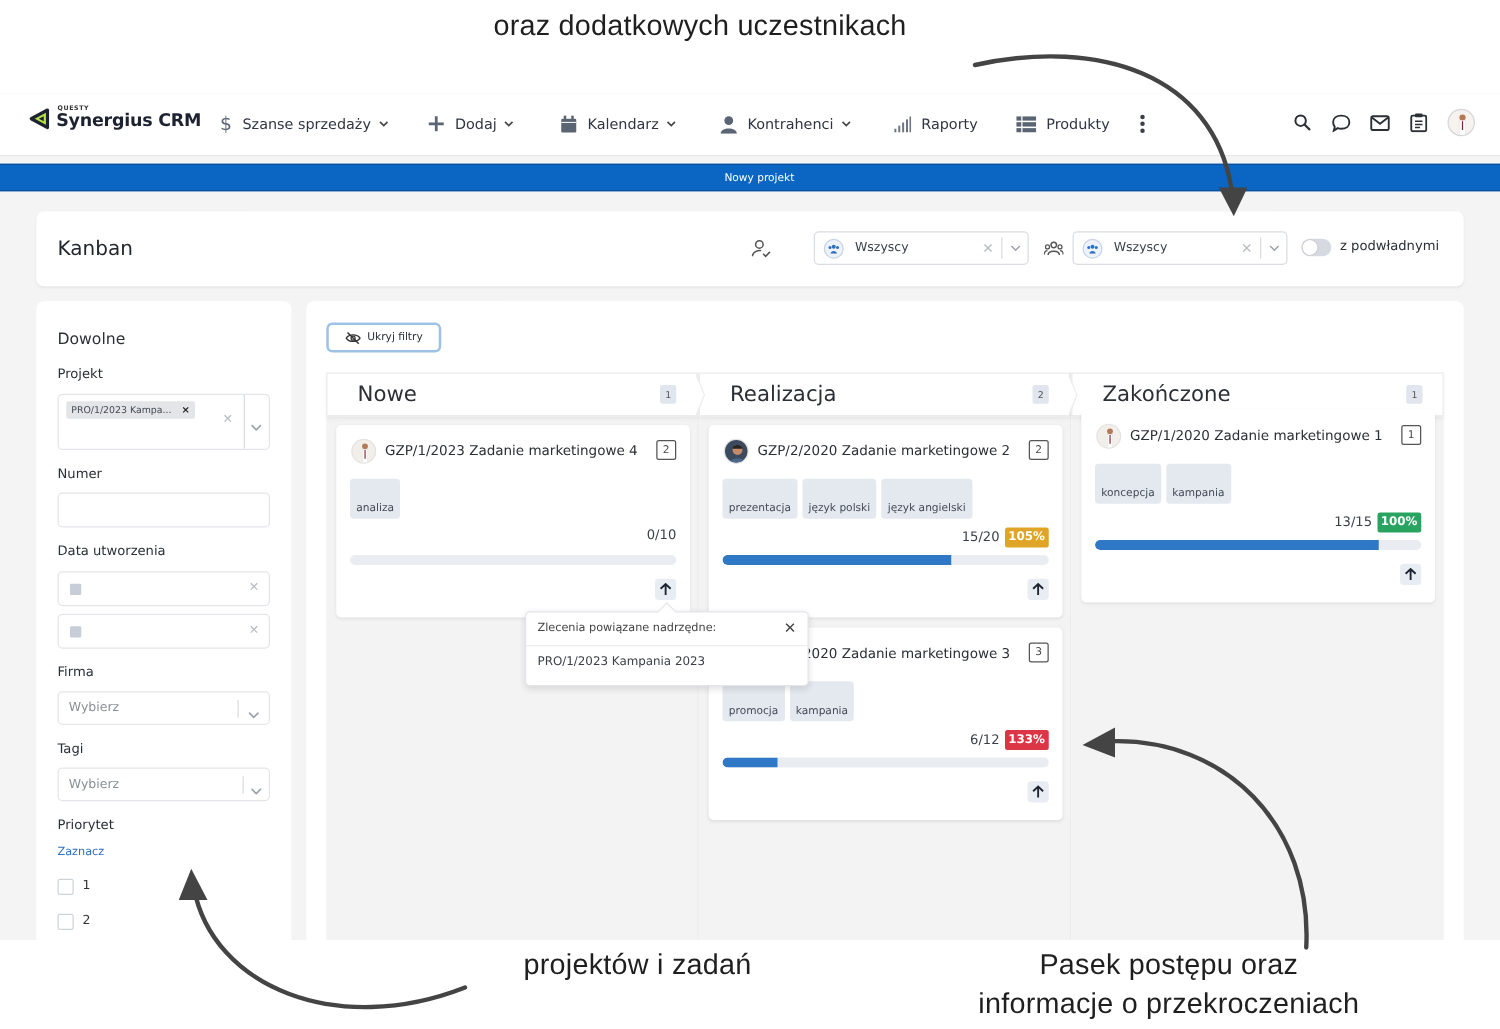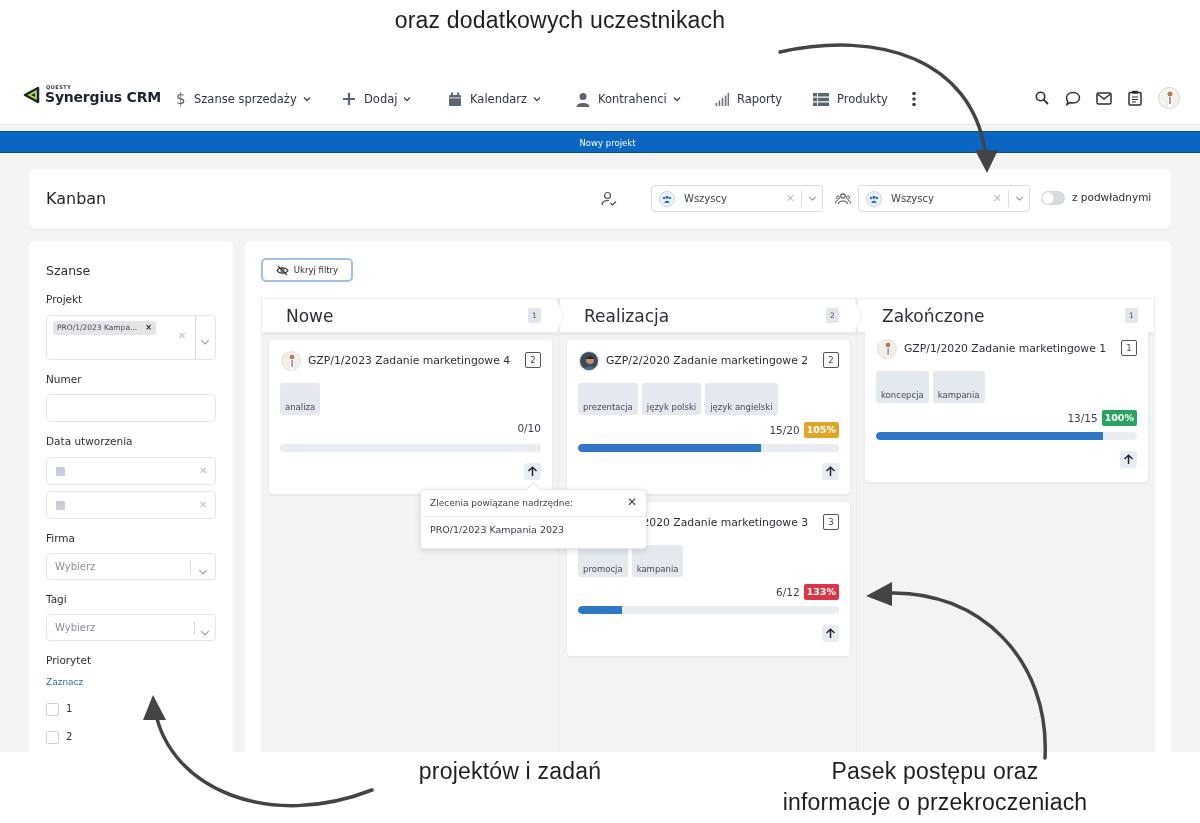--- a/index.html
+++ b/index.html
@@ -272,21 +272,21 @@
             <path d="M1 2.5 L4 5.5 L7 2.5" stroke="#9aa0a8" stroke-width="1" fill="none"></path>
           </svg>
         </span>
     </div>
 
     <div class="toggle"></div>
     <div class="toggle-label">z podwładnymi</div>
   </div>
 
   <div class="filters">
-    <div class="f-title">Szanse</div>
+    <div class="f-title">Dowolne</div>
 
     <div class="f-label" style="top:52px;">Projekt</div>
     <div class="f-box" style="top:74px; height:45px;">
       <div class="chip">
         <span>PRO/1/2023 Kampa...</span>
         <span class="x">×</span>
       </div>
       <span class="clr" style="left:131px; top:14px;">✕</span>
       <span class="divi" style="left:148px; top:0; height:43px;"></span>
       <span class="dd" style="left:153px; top:16px;"><svg width="10" height="10" viewBox="0 0 8 8">

